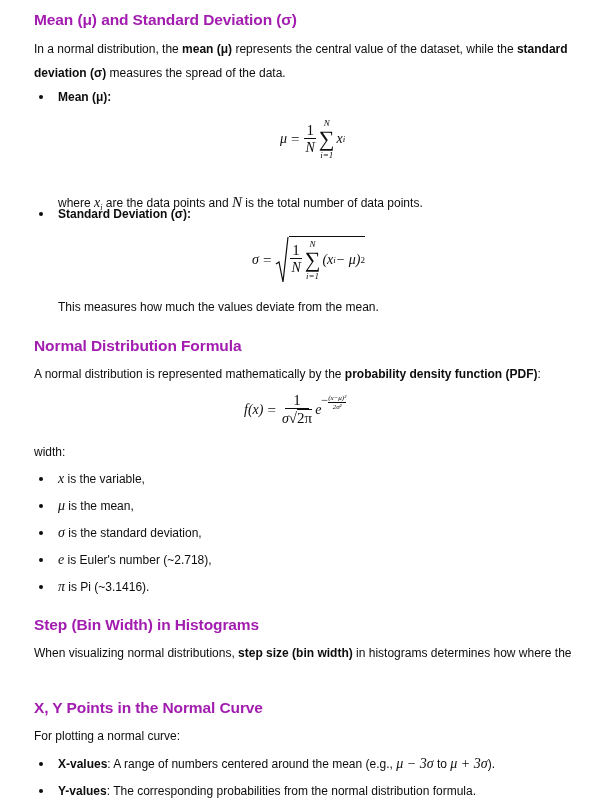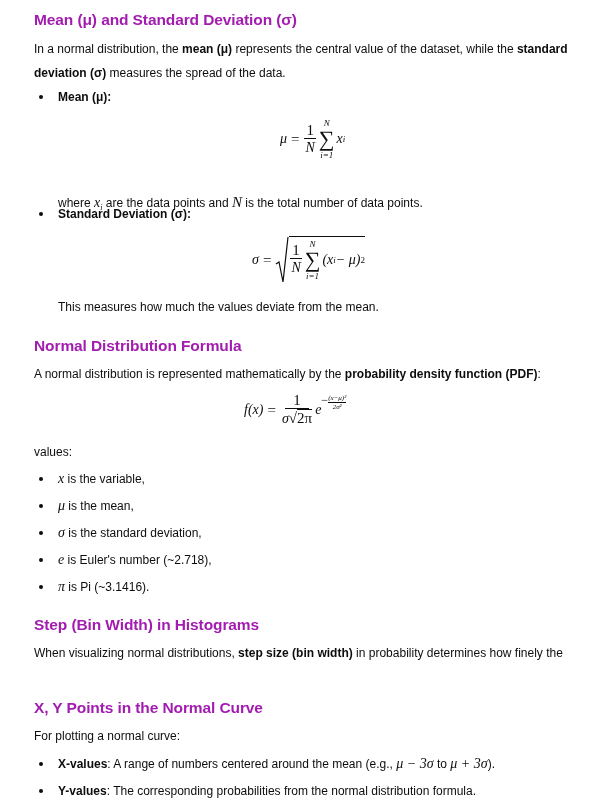--- a/index.html
+++ b/index.html
@@ -117,21 +117,21 @@
     <span class="m" style="margin-left:1px;">e</span>
     <span style="display:flex; align-items:flex-start; margin-top:-16px; font-size:9px;">
       <span style="font-size:12px; line-height:12px;">−</span>
       <span class="frac" style="font-size:7px;">
         <span style="border-bottom:1px solid #0d0d0d; line-height:8px; font-style:italic;">(x−μ)²</span>
         <span style="line-height:8px; font-style:italic;">2σ²</span>
       </span>
     </span>
   </div>
 
-  <div class="p" style="top:440px;">values:</div>
+  <div class="p" style="top:440px;">width:</div>
 
   <div class="bullet-row" style="top:469px;">
     <span class="dot"></span>
     <span class="txt"><span class="m">x</span><span> is the variable,</span></span>
   </div>
   <div class="bullet-row" style="top:496px;">
     <span class="dot"></span>
     <span class="txt"><span class="m">μ</span><span> is the mean,</span></span>
   </div>
   <div class="bullet-row" style="top:523px;">
@@ -142,21 +142,21 @@
     <span class="dot"></span>
     <span class="txt"><span class="m">e</span><span> is Euler's number (~2.718),</span></span>
   </div>
   <div class="bullet-row" style="top:577px;">
     <span class="dot"></span>
     <span class="txt"><span class="m">π</span><span> is Pi (~3.1416).</span></span>
   </div>
 
   <h3 style="top:616px;">Step (Bin Width) in Histograms</h3>
   <p class="p" style="top:641px;">
-    <span>When visualizing normal distributions, </span><b>step size (bin width)</b><span> in probability determines how finely the</span><br>
+    <span>When visualizing normal distributions, </span><b>step size (bin width)</b><span> in histograms determines how where the</span><br>
   </p>
 
   <h3 style="top:699px;">X, Y Points in the Normal Curve</h3>
   <div class="p" style="top:724px;">For plotting a normal curve:</div>
 
   <div class="bullet-row" style="top:754px;">
     <span class="dot"></span>
     <span class="txt"><b>X-values</b><span>: A range of numbers centered around the mean (e.g., </span><span class="m">μ − 3σ</span><span> to </span><span class="m">μ + 3σ</span><span>).</span></span>
   </div>
   <div class="bullet-row" style="top:781px;">

